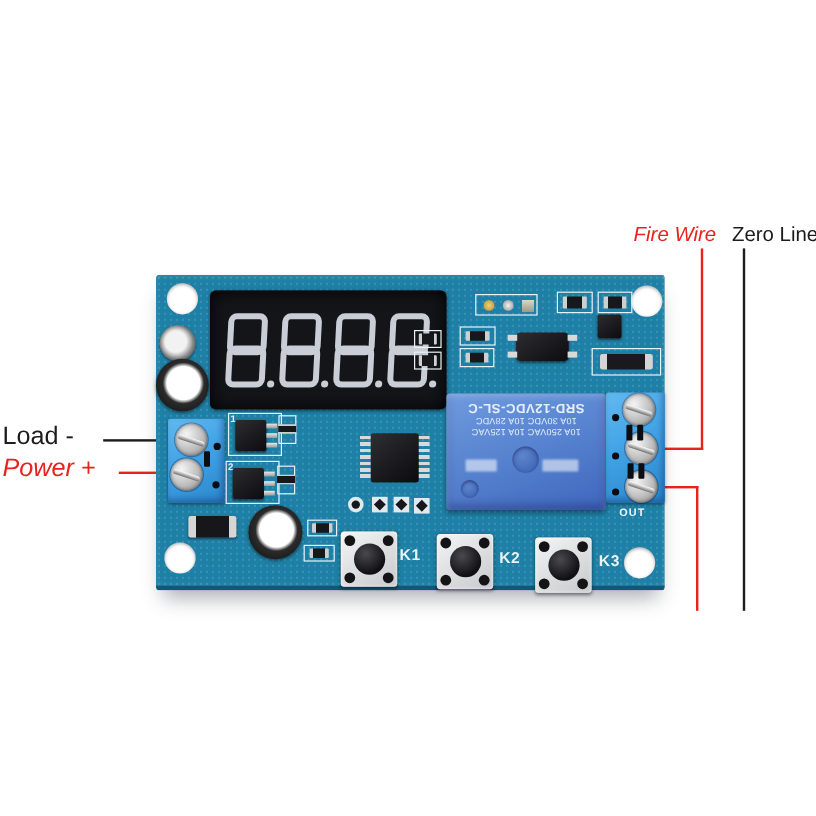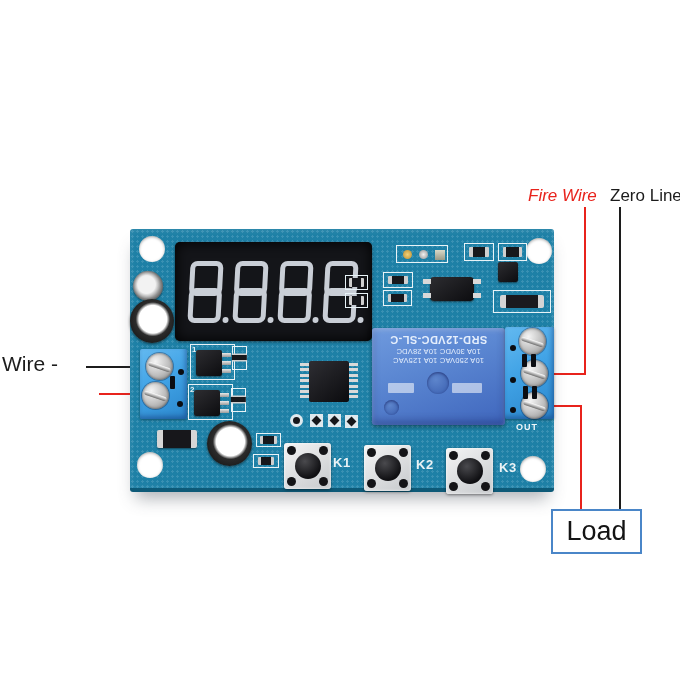--- a/index.html
+++ b/index.html
@@ -96,35 +96,35 @@
         border:2px solid var(--load-border,#4a86c8);box-sizing:border-box;
         display:flex;align-items:center;justify-content:center;
         font-size:27px;color:#141414;}
   .out-label{position:absolute;color:#eef6f9;font-size:9px;font-weight:bold;letter-spacing:1px;}
 </style>
 </head>
 <body>
 
 <div class="stage">
 
-  <div class="ann dark" style="left:2px;top:352px;font-size:21px;">Wire -</div>
+  <div class="ann dark" style="left:2px;top:352px;font-size:21px;">Load -</div>
   <div class="wire dark" style="left:86px;top:366px;width:72px;height:2px;"></div>
 
+  <div class="ann red" style="left:2px;top:379px;font-size:21px;">Power +</div>
   <div class="wire red" style="left:99px;top:393px;width:55px;height:2px;"></div>
 
   <div class="ann red" style="left:528px;top:186px;font-size:17px;">Fire Wire</div>
   <div class="wire red" style="left:584px;top:207px;width:2px;height:168px;"></div>
   <div class="wire red" style="left:538px;top:373px;width:48px;height:2px;"></div>
 
   <div class="ann dark" style="left:610px;top:186px;font-size:17px;">Zero Line</div>
   <div class="wire dark" style="left:619px;top:207px;width:2px;height:302px;"></div>
 
   <div class="wire red" style="left:548px;top:405px;width:34px;height:2px;"></div>
   <div class="wire red" style="left:580px;top:405px;width:2px;height:104px;"></div>
-  <div class="load-box">Load</div>
 
   <div class="board">
 
     <div class="hole" style="left:9px;top:7px;width:26px;height:26px;"></div>
     <div class="hole" style="left:396px;top:9px;width:26px;height:26px;"></div>
     <div class="hole" style="left:7px;top:223px;width:26px;height:26px;"></div>
     <div class="hole" style="left:390px;top:227px;width:26px;height:26px;"></div>
 
     <div class="cap small" style="left:3px;top:42px;width:30px;height:30px;"></div>
     <div class="cap big" style="left:0px;top:70px;width:44px;height:44px;"></div>

